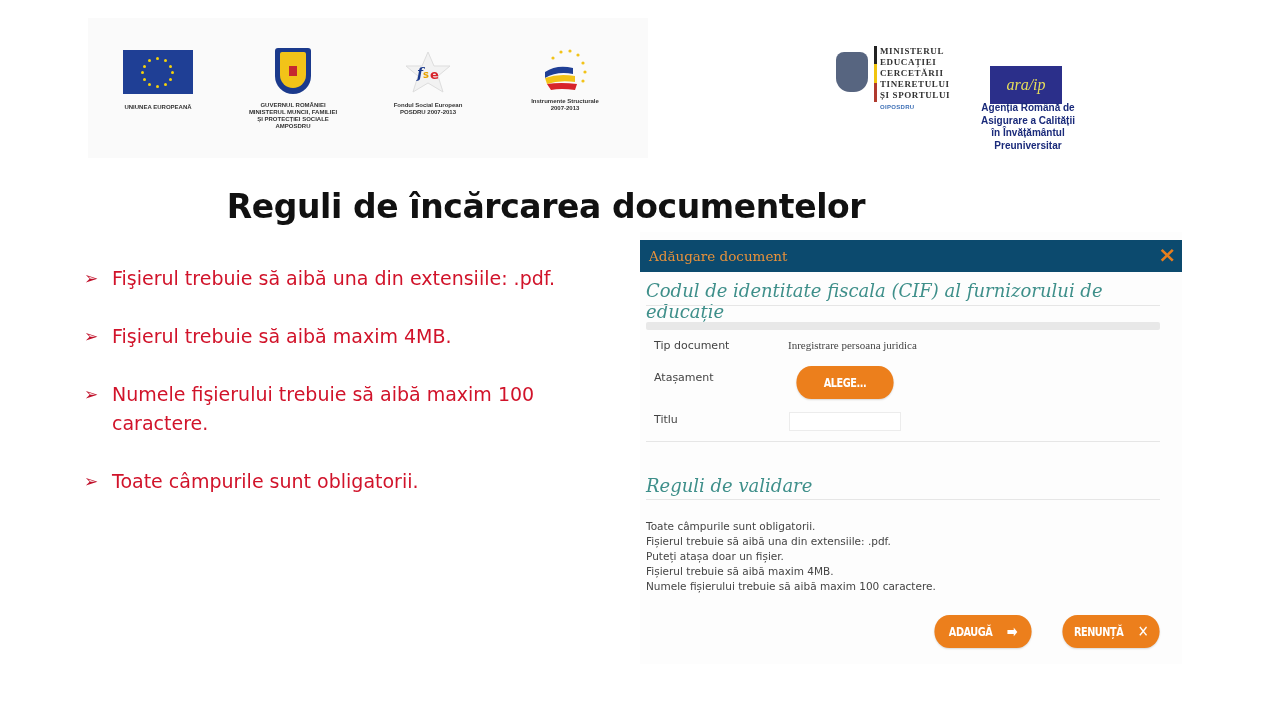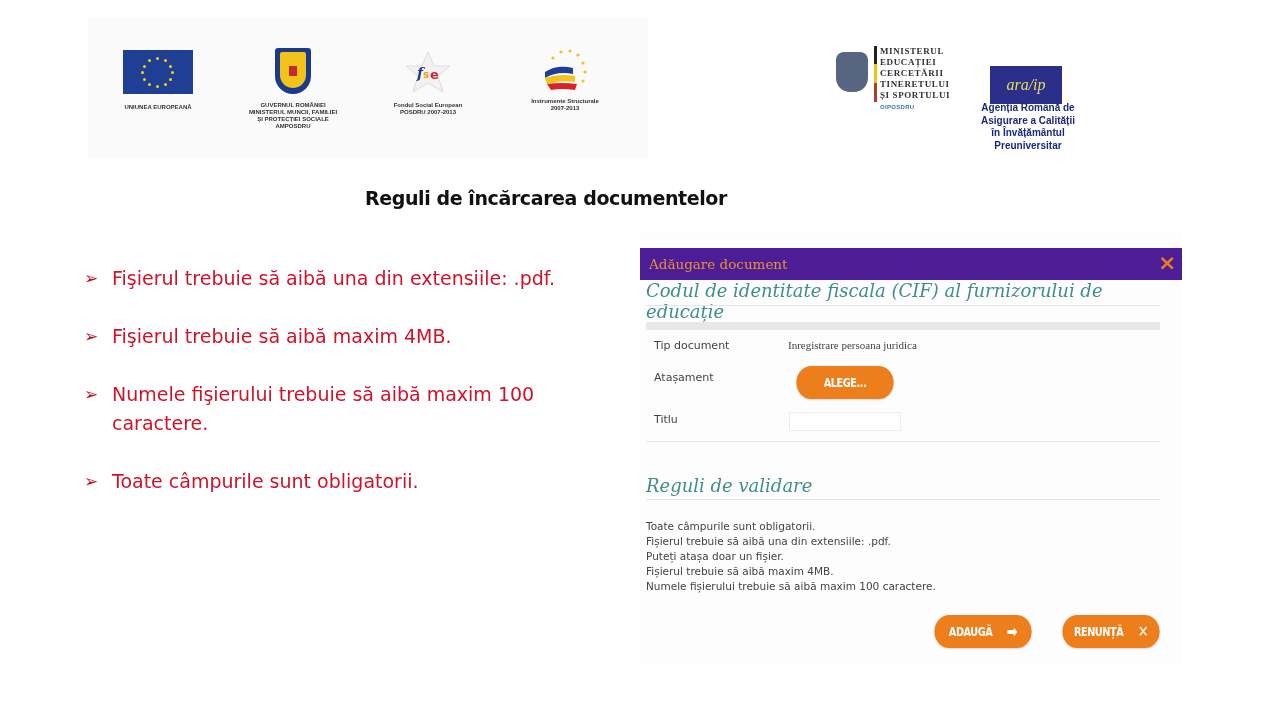--- a/index.html
+++ b/index.html
@@ -63,41 +63,41 @@
       font-family: "Liberation Serif", serif; font-style: italic; font-size: 16px; color: #e8df5a; margin-top: 16px;
     }
     .aracip-text {
       position: absolute; left: 143px; top: 62px; width: 110px; text-align: center;
       font-weight: bold; font-size: 10px; line-height: 12.5px; color: #1a2a7a;
     }
 
     
     .page-title {
       position: absolute; left: 0; width: 1092px; top: 187px; text-align: center;
-      font-family: "DejaVu Sans", sans-serif; font-weight: bold; font-size: 19px;
+      font-family: "DejaVu Sans", sans-serif; font-weight: bold; font-size: 33px;
       color: #111; letter-spacing: -0.4px;
     }
 
     
     .bullets { position: absolute; left: 84px; top: 264px; width: 520px; }
     .bullet {
       display: flex; align-items: flex-start; color: #d1132a;
       font-family: "DejaVu Sans", sans-serif; font-size: 19px; line-height: 29px;
       margin-bottom: 29px;
     }
     .bullet-arrow { width: 28px; flex: 0 0 28px; font-size: 17px; color: #c0102a; }
     .bullet-text { flex: 1; }
 
     
     .dialog {
       position: absolute; left: 640px; top: 232px; width: 542px; height: 432px;
       background: #fdfdfd;
     }
     .dialog-header {
-      position: absolute; left: 0; top: 16px; width: 542px; height: 32px; background: #4c1d95;
+      position: absolute; left: 0; top: 8px; width: 542px; height: 32px; background: #0c4a6e;
     }
     .dialog-title {
       position: absolute; left: 9px; top: 8px; font-family: "DejaVu Serif", serif;
       font-size: 13.5px; color: #e8913a;
     }
     .close-x {
       position: absolute; left: 518px; top: 3px; font-size: 22px; color: #e87e1e;
       font-family: "DejaVu Sans", sans-serif; font-weight: bold; cursor: pointer; line-height: 24px;
     }
     .section-heading {

